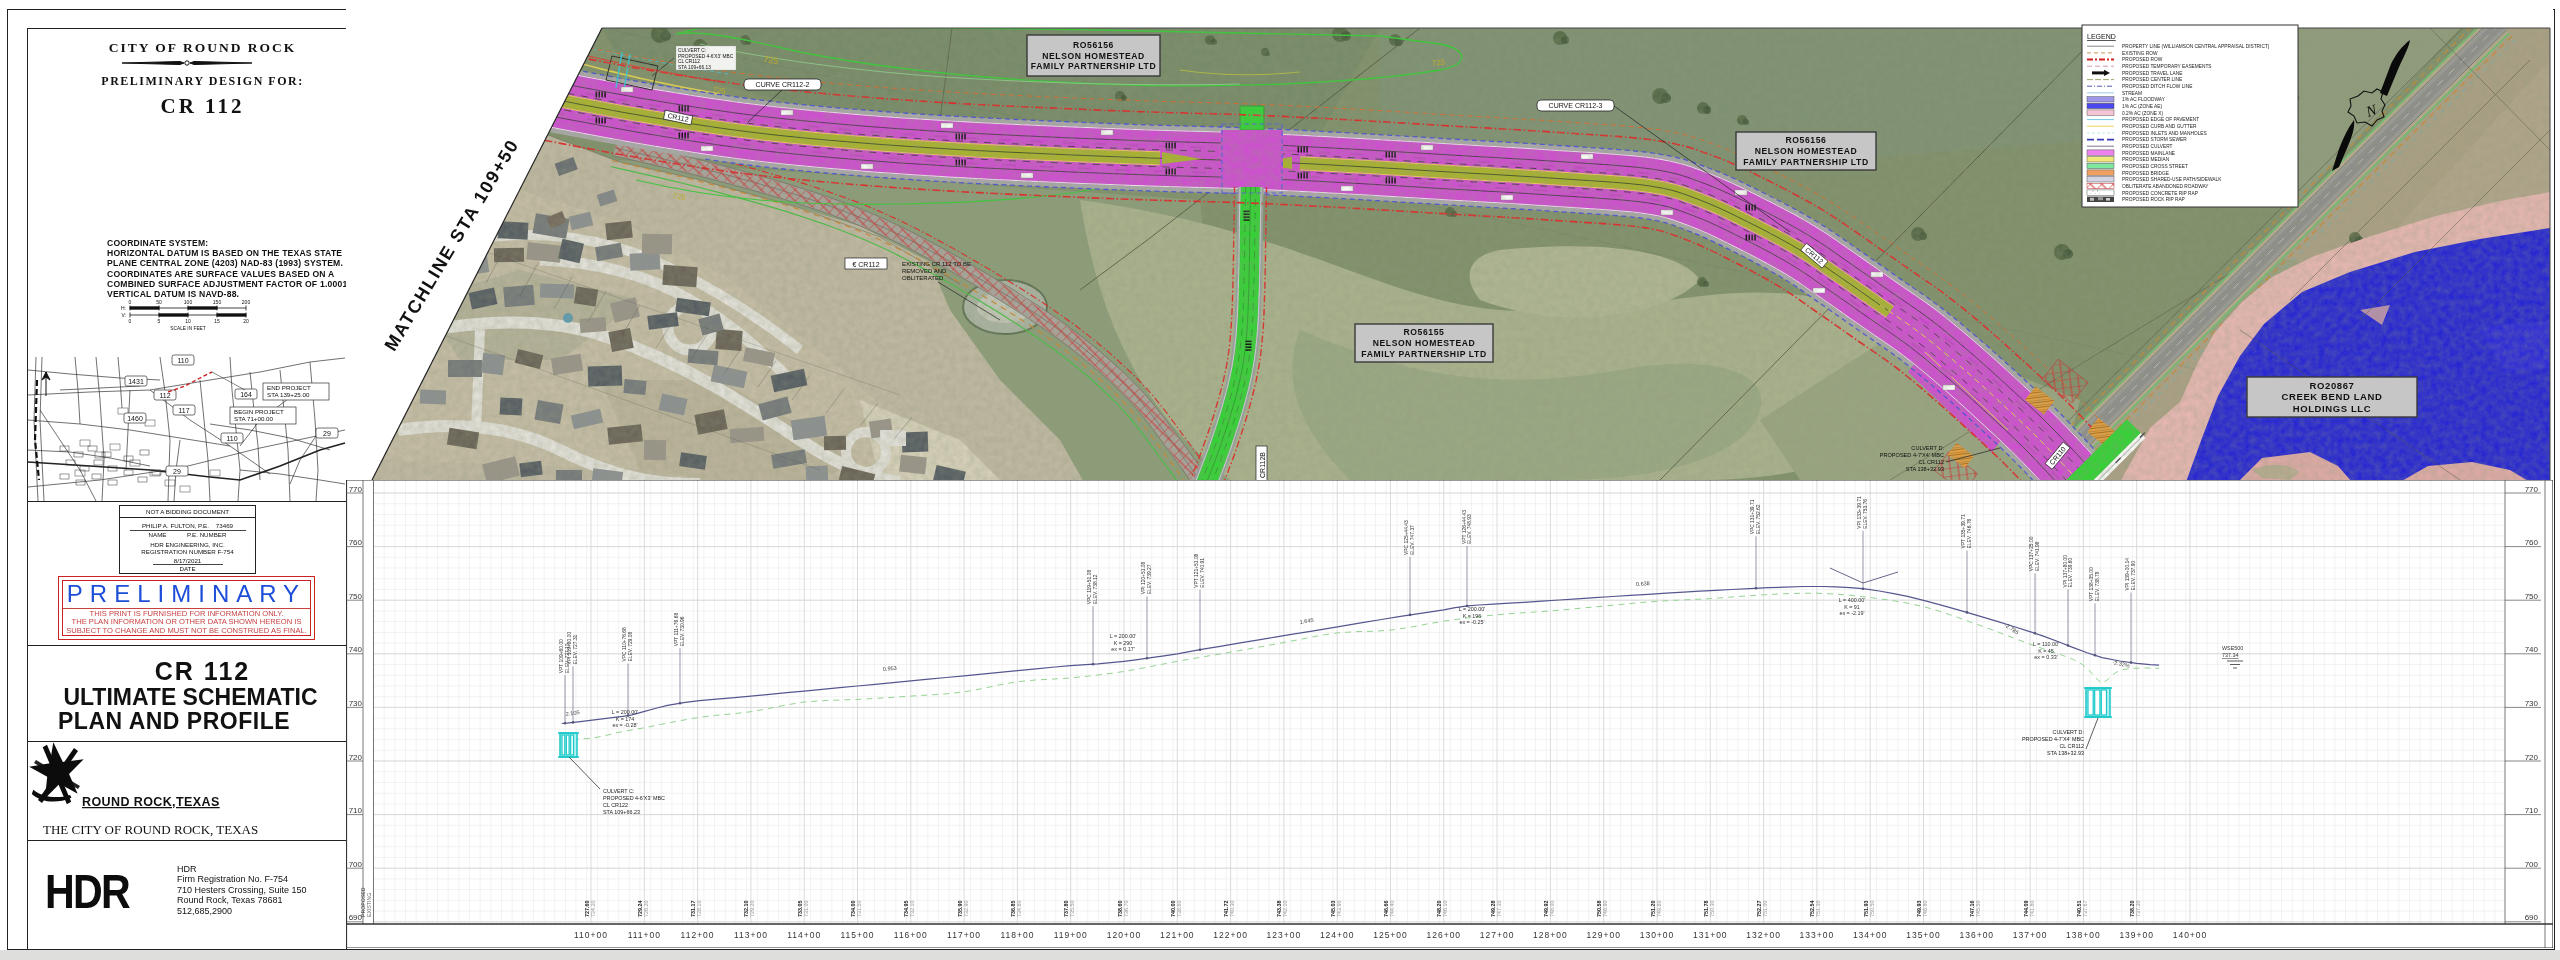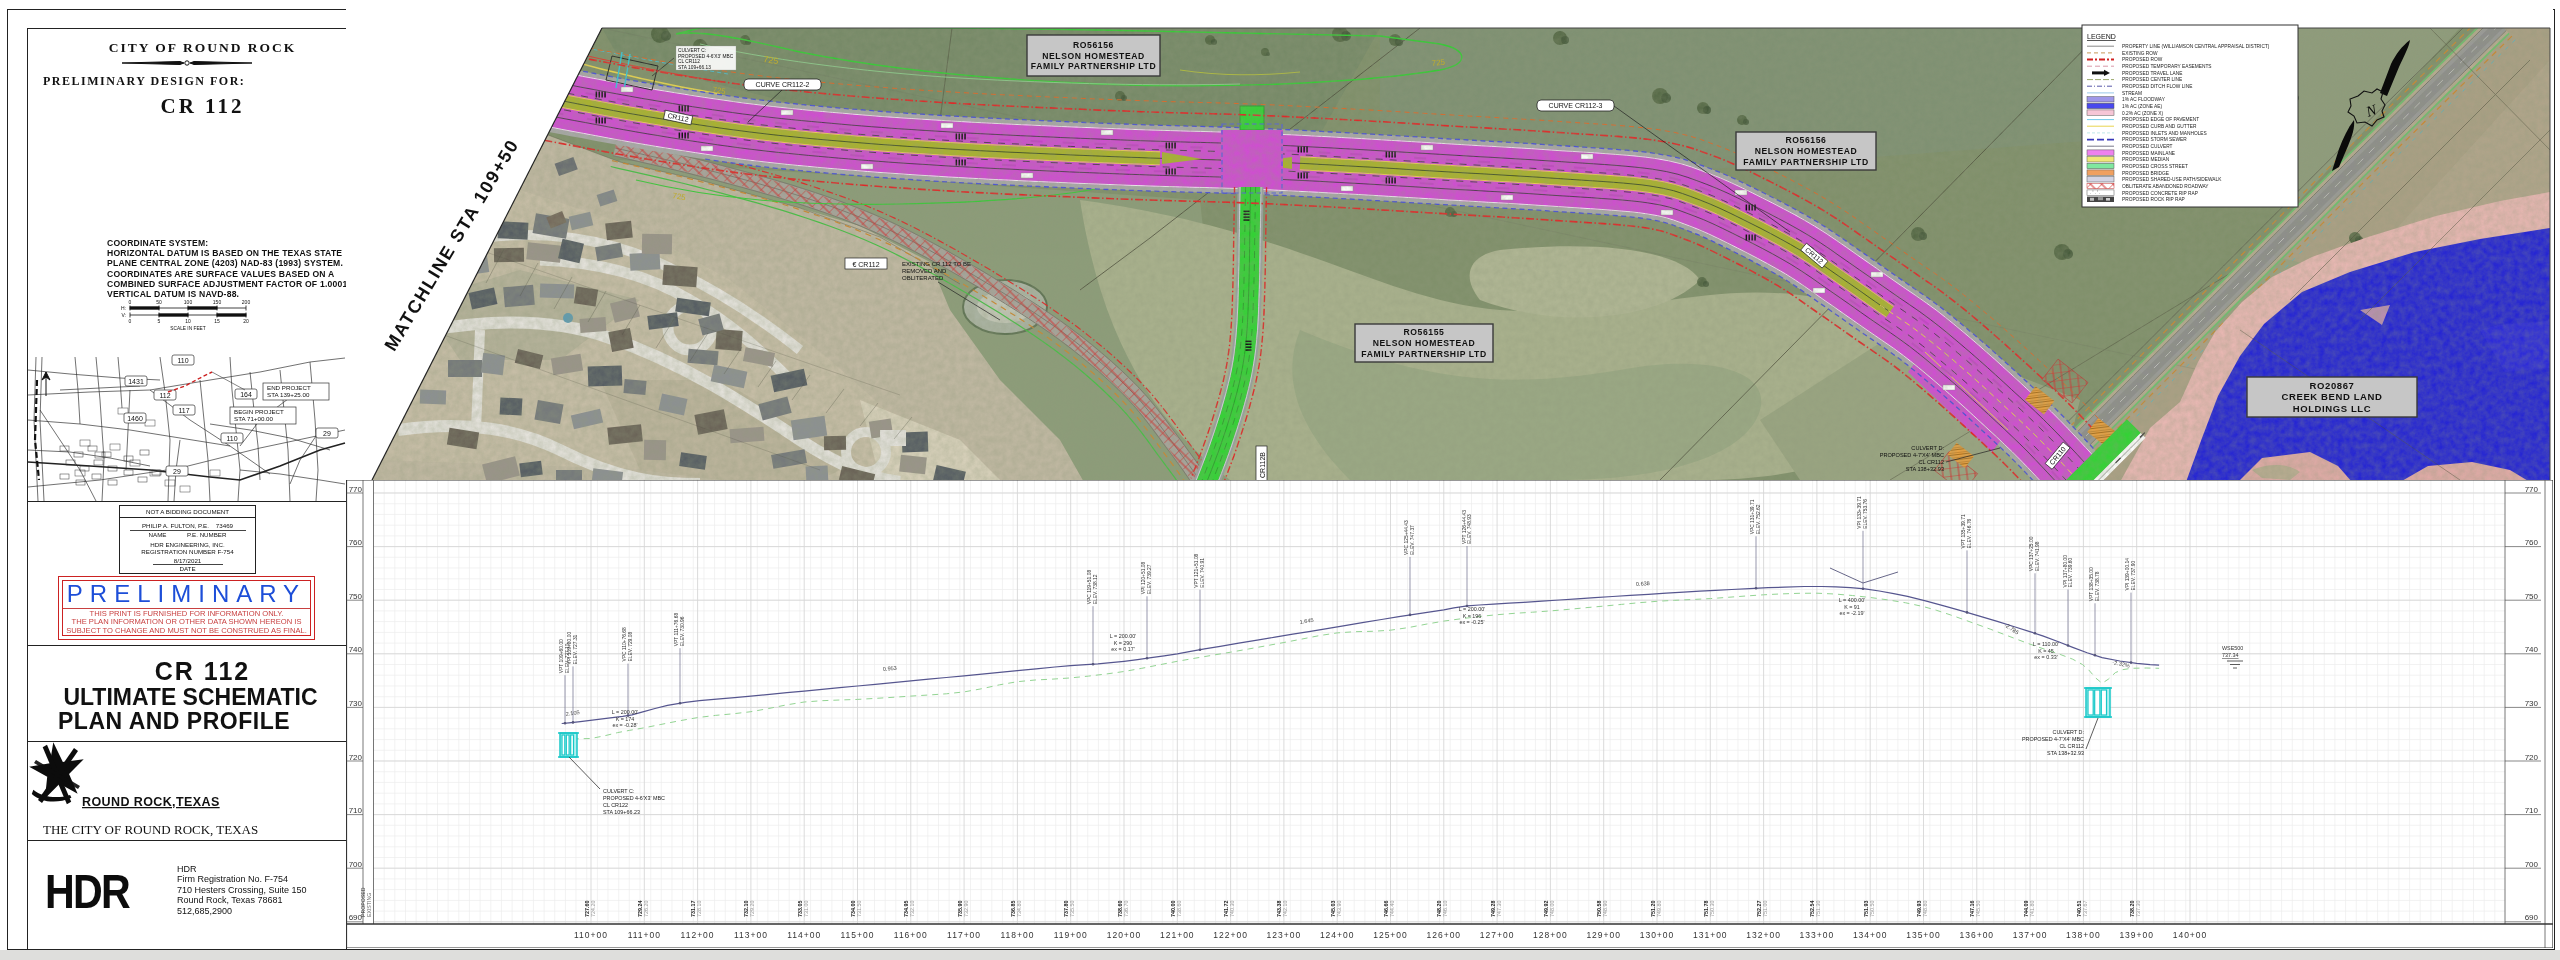--- a/index.html
+++ b/index.html
@@ -17,21 +17,21 @@
 <div class="abs" style="left:27px;top:28px;width:318px;height:920px;border:1.2px solid #222;background:#fff;"></div>
 
 <div class="abs" style="left:27px;top:357px;width:319px;height:0;border-top:1px solid #222;"></div>
 <div class="abs" style="left:27px;top:501px;width:319px;height:0;border-top:1px solid #222;"></div>
 <div class="abs" style="left:27px;top:645px;width:319px;height:0;border-top:1px solid #222;"></div>
 <div class="abs" style="left:27px;top:741px;width:319px;height:0;border-top:1px solid #222;"></div>
 <div class="abs" style="left:27px;top:840px;width:319px;height:0;border-top:1px solid #222;"></div>
 
 <div class="tb serif" style="left:27px;top:40px;width:319px;text-align:center;font-size:13.5px;font-weight:bold;letter-spacing:2px;">CITY  OF  ROUND  ROCK</div>
 
-<div class="tb serif" style="left:27px;top:74px;width:319px;text-align:left;font-size:12px;font-weight:bold;letter-spacing:1.5px;">PRELIMINARY  DESIGN  FOR:</div>
+<div class="tb serif" style="left:27px;top:74px;width:319px;text-align:center;font-size:12px;font-weight:bold;letter-spacing:1.5px;">PRELIMINARY  DESIGN  FOR:</div>
 
 <div class="tb serif" style="left:27px;top:94px;width:319px;text-align:center;font-size:21px;font-weight:bold;letter-spacing:3px;">CR  112</div>
 
 
 <div class="tb" style="left:55px;top:238px;width:285px;font-size:8.6px;font-weight:bold;line-height:10.2px;letter-spacing:0.2px;margin-left:36px;">COORDINATE  SYSTEM:<br>HORIZONTAL DATUM IS BASED ON THE TEXAS STATE<br>PLANE CENTRAL ZONE (4203) NAD-83 (1993) SYSTEM.<br>COORDINATES ARE SURFACE VALUES BASED ON A<br>COMBINED SURFACE ADJUSTMENT FACTOR OF 1.000119.<br>VERTICAL DATUM IS NAVD-88.</div>
 
 <div class="abs" style="left:119px;top:505px;width:135px;height:67px;border:1px solid #222;font-size:6.2px;color:#111;text-align:center;">
 <div style="border-bottom:1px solid #222;padding:2px 0;">NOT A BIDDING DOCUMENT</div>
 <div style="margin-top:4px;">PHILIP A. FULTON, P.E.&nbsp;&nbsp;&nbsp;&nbsp;73469</div>
 <div style="border-top:1px solid #444;width:116px;margin:1px auto 0;">NAME&nbsp;&nbsp;&nbsp;&nbsp;&nbsp;&nbsp;&nbsp;&nbsp;&nbsp;&nbsp;&nbsp;&nbsp;P.E. NUMBER</div>

